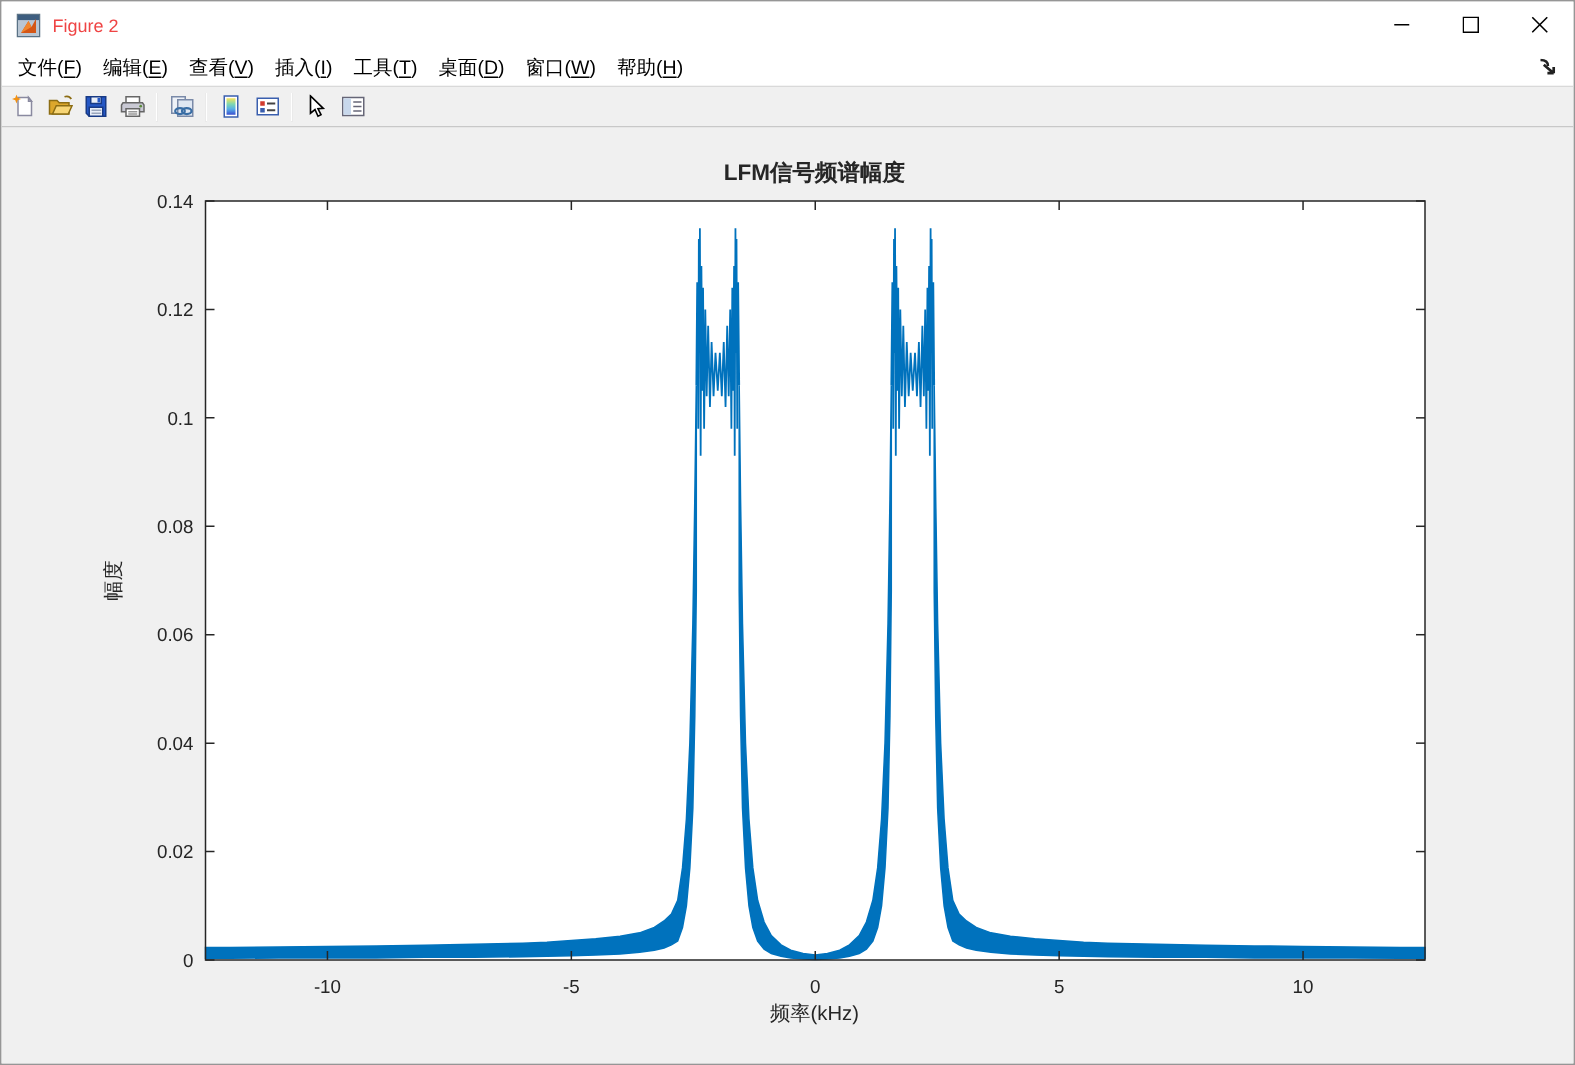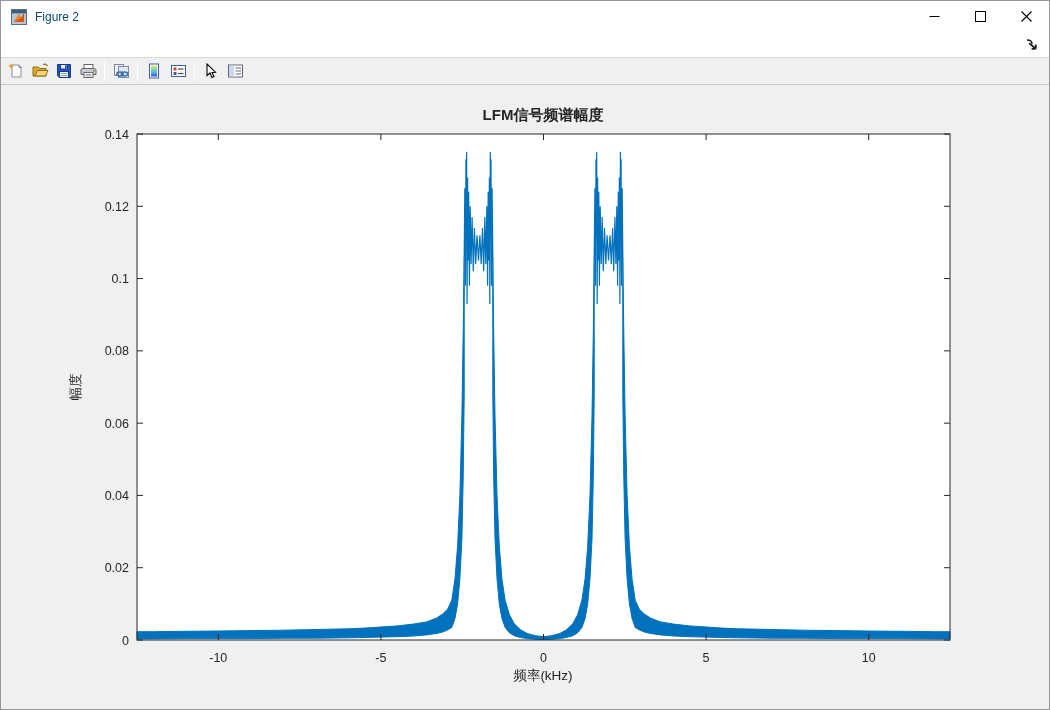--- a/index.html
+++ b/index.html
@@ -5,21 +5,21 @@
   html,body{margin:0;padding:0;background:#777;}
   *{box-sizing:border-box;}
   .window{
     width:1050px;height:710px;background:#fff;position:relative;
     border:1px solid #969696;overflow:hidden;
     font-family:"Liberation Sans",sans-serif;color:#000;
   }
   
   .titlebar{height:31px;display:flex;align-items:center;background:#fff;}
   .titlebar .appicon{width:16px;height:16px;margin:0 8px 0 10px;flex:0 0 auto;}
-  .titlebar .title{font-size:12px;color:#0c4a6e;}
+  .titlebar .title{font-size:12px;color:#ef4444;}
   .winbtns{margin-left:auto;display:flex;height:100%;}
   .winbtn{width:46px;height:100%;display:flex;align-items:center;justify-content:center;cursor:default;}
   .winbtn svg{display:block;}
   
   .menubar{height:25px;display:flex;align-items:center;background:#fff;padding:0 4px;position:relative;}
   .menu-item{font-size:13px;padding:3px 7px;color:#000;cursor:default;}
   .menu-item u{text-decoration:underline;text-underline-offset:2px;}
   .dock-btn{margin-left:auto;margin-right:6px;width:16px;height:16px;display:flex;align-items:center;justify-content:center;}
   
   .toolbar{
@@ -63,20 +63,30 @@
       <div class="winbtn">
         <svg width="11" height="11" viewBox="0 0 11 11">
           <line x1="0.5" y1="0.5" x2="10.5" y2="10.5" stroke="#000" stroke-width="1.1"></line>
           <line x1="10.5" y1="0.5" x2="0.5" y2="10.5" stroke="#000" stroke-width="1.1"></line>
         </svg>
       </div>
     </div>
   </div>
 
   <div class="menubar">
+    <div style="display:flex;">
+        <span class="menu-item">文件(<u>F</u>)</span>
+        <span class="menu-item">编辑(<u>E</u>)</span>
+        <span class="menu-item">查看(<u>V</u>)</span>
+        <span class="menu-item">插入(<u>I</u>)</span>
+        <span class="menu-item">工具(<u>T</u>)</span>
+        <span class="menu-item">桌面(<u>D</u>)</span>
+        <span class="menu-item">窗口(<u>W</u>)</span>
+        <span class="menu-item">帮助(<u>H</u>)</span>
+      </div>
     <div class="dock-btn">
       <svg width="11" height="11" viewBox="0 0 11 11">
         <path d="M1 1 Q6 1 6 5" fill="none" stroke="#222" stroke-width="1.6"></path>
         <path d="M3.2 4.2 L9.8 9.8 M9.8 9.8 L9.8 5.6 M9.8 9.8 L5.6 9.8" fill="none" stroke="#222" stroke-width="1.8"></path>
       </svg>
     </div>
   </div>
 
   <div class="toolbar">
     <div class="tbtn">

